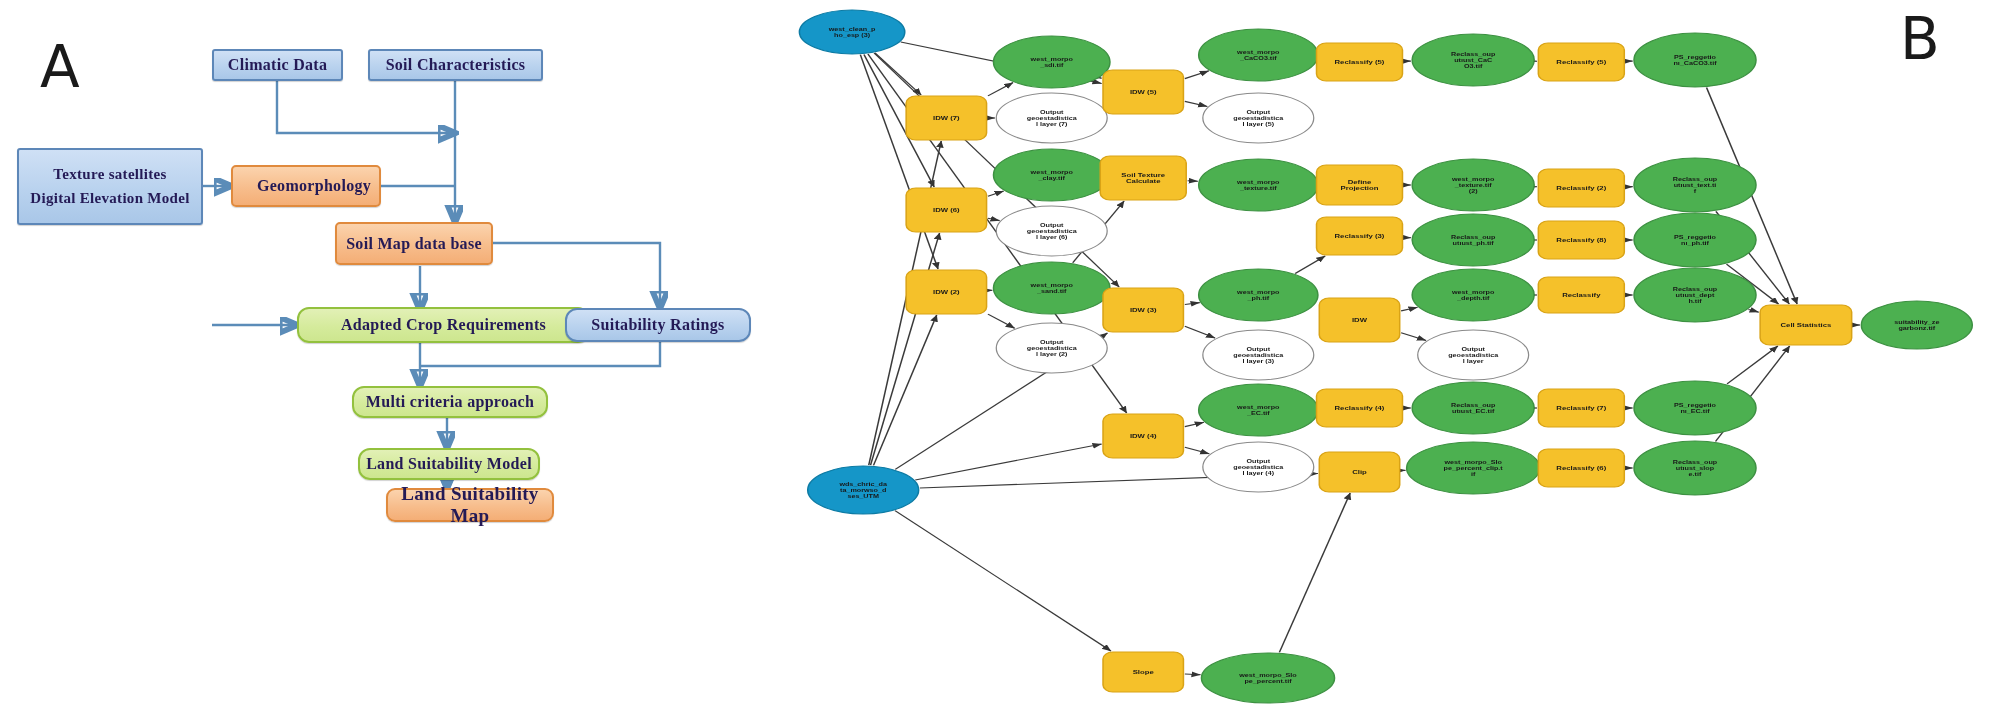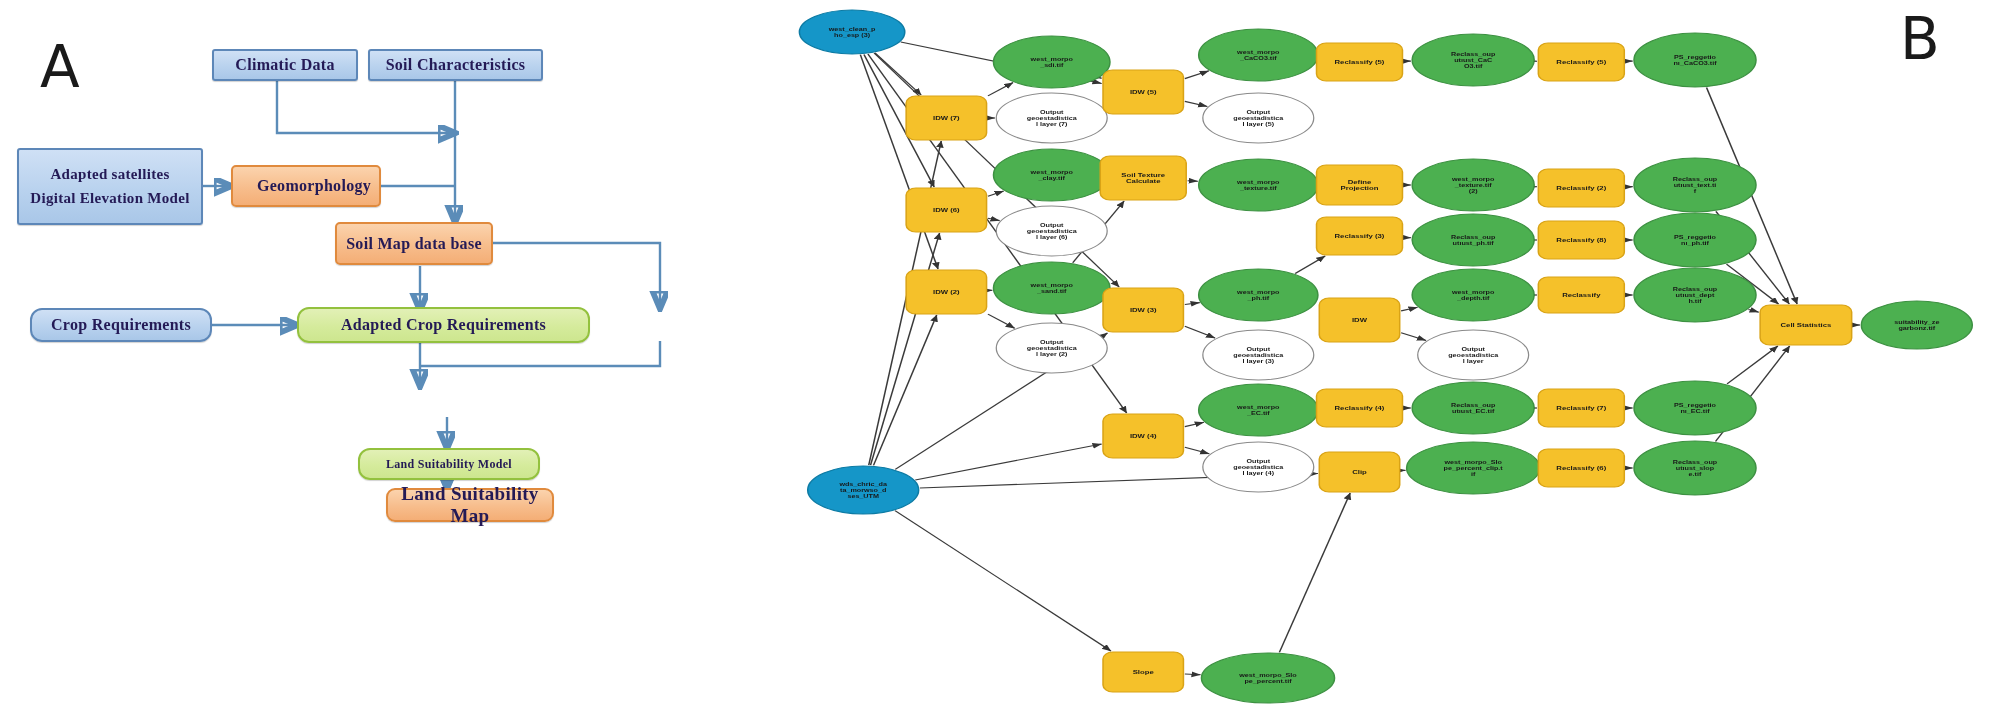--- a/index.html
+++ b/index.html
@@ -68,52 +68,55 @@
       <path d="M420,341 L420,386" marker-end="url(#arrA)"></path>
 
       <path d="M660,341 L660,366 L420,366"></path>
 
       <path d="M447,417 L447,448" marker-end="url(#arrA)"></path>
 
       <path d="M447,480 L447,488" marker-end="url(#arrA)"></path>
       <path d="M447,483 L447,487" marker-end="url(#arrA)"></path>
     </svg>
 
-    <div class="nodeA nA-blue" style="left:212px;top:49px;width:146px;height:32px;font-size:16px;">
+    <div class="nodeA nA-blue" style="left:212px;top:49px;width:131px;height:32px;font-size:16px;">
       <span>Climatic Data</span>
     </div>
 
     <div class="nodeA nA-blue" style="left:368px;top:49px;width:175px;height:32px;font-size:16px;">
       <span>Soil Characteristics</span>
     </div>
 
     <div class="nodeA nA-blue nA-two-line" style="left:17px;top:148px;width:186px;height:77px;font-size:15px;">
-      <span>Adapted satellites</span>
+      <span>Texture satellites</span>
       <span>Digital Elevation Model</span>
     </div>
 
     <div class="nodeA nA-orange" style="left:231px;top:165px;width:150px;height:42px;font-size:16px;padding-left:16px;">
       <span>Geomorphology</span>
     </div>
 
     <div class="nodeA nA-orange" style="left:335px;top:222px;width:158px;height:43px;font-size:16px;">
       <span>Soil Map data base</span>
     </div>
 
-    <div class="nodeA nA-blue rounded" style="left:30px;top:308px;width:182px;height:34px;font-size:16px;">
-      <span>Crop Requirements</span>
-    </div>
 
     <div class="nodeA nA-green" style="left:297px;top:307px;width:293px;height:36px;font-size:16px;">
       <span>Adapted Crop Requirements</span>
     </div>
 
-
-
-    <div class="nodeA nA-green" style="left:358px;top:448px;width:182px;height:32px;font-size:12px;">
+    <div class="nodeA nA-blue rounded" style="left:565px;top:308px;width:186px;height:34px;font-size:16px;">
+      <span>Suitability  Ratings</span>
+    </div>
+
+    <div class="nodeA nA-green" style="left:352px;top:386px;width:196px;height:32px;font-size:16px;">
+      <span>Multi criteria  approach</span>
+    </div>
+
+    <div class="nodeA nA-green" style="left:358px;top:448px;width:182px;height:32px;font-size:16px;">
       <span>Land Suitability Model</span>
     </div>
 
     <div class="nodeA nA-orange" style="left:358px;top:488px;width:168px;height:34px;font-size:19px;border-radius:9px;margin-left:28px;">
       <span>Land Suitability  Map</span>
     </div>
   </div>
 
   <div id="panelB">
     <div class="panel-letter" style="left:1120px;top:10px;">B</div>

